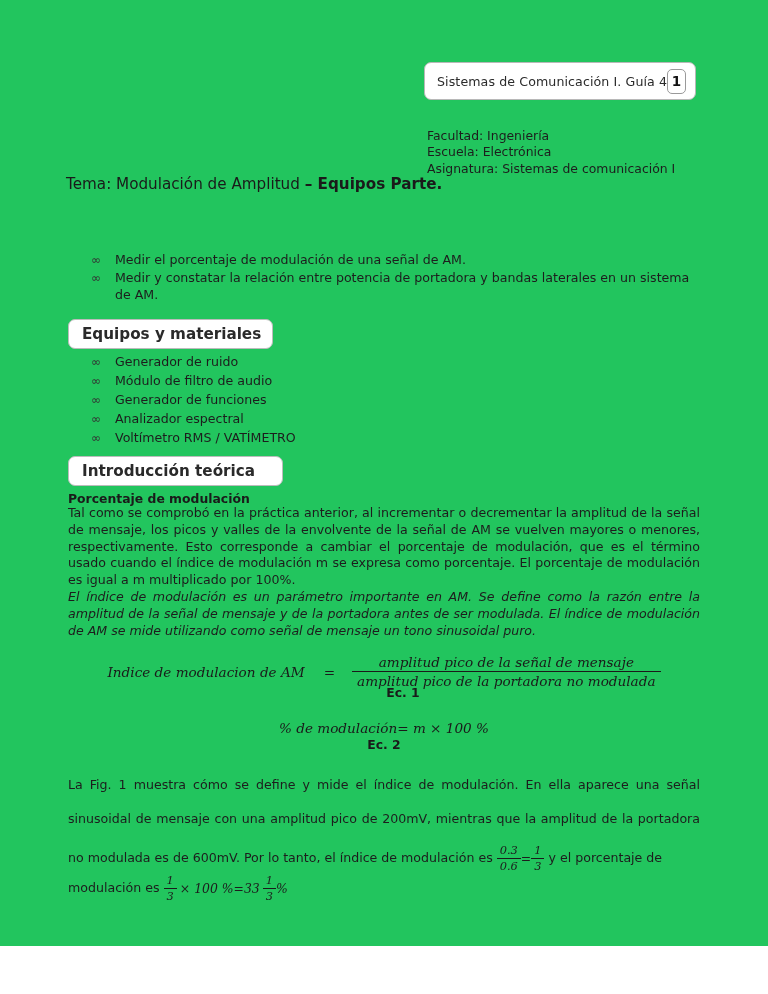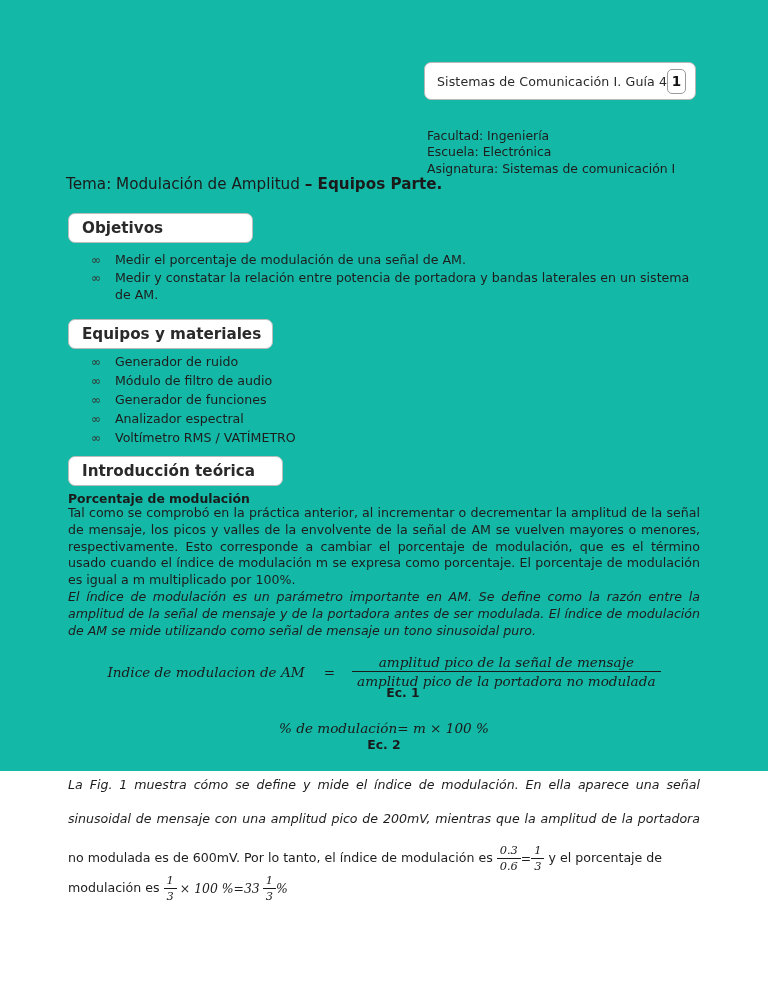--- a/index.html
+++ b/index.html
@@ -13,22 +13,22 @@
     position: relative;
     font-family: "DejaVu Sans", sans-serif;
     color: #1a1a1a;
     overflow: hidden;
   }
 
   .page {
     position: absolute;
     left: 0; top: 0;
     width: 768px;
-    height: 771px;
-    background: #14b8a6;
+    height: 946px;
+    background: #22c55e;
   }
 
   
   .header-pill {
     position: absolute;
     left: 424px;
     top: 62px;
     width: 272px;
     height: 38px;
     box-sizing: border-box;
@@ -235,21 +235,20 @@
     top: 776px;
     width: 632px;
     font-size: 12.6px;
     line-height: 17px;
     color: #1d1d1d;
     text-align: justify;
   }
   .line-just {
     display: block;
     text-align: justify;
-    font-style: italic;
   }
   .line-just::after {
     content: "";
     display: inline-block;
     width: 100%;
   }
   .line-last { display: block; }
 
   .imath {
     font-family: "DejaVu Serif", serif;
@@ -283,21 +282,20 @@
   <div class="facultad-block">
     <div>Facultad:  Ingeniería</div>
     <div>Escuela: Electrónica</div>
     <div>Asignatura: Sistemas de comunicación I</div>
   </div>
 
   <div class="tema-line">
     <span>Tema: Modulación de Amplitud </span><span class="bold">– Equipos Parte.</span>
   </div>
 
-  <div class="section-box" id="box-objetivos">Objetivos</div>
 
   <ul class="bullet-list" id="list-objetivos">
     <li>
       <span class="inf">∞</span>
       <span>Medir el porcentaje de modulación de una señal de AM.</span>
     </li>
     <li>
       <span class="inf">∞</span>
       <span>Medir y constatar la relación entre potencia de portadora y bandas laterales en un sistema de AM.</span>
     </li>

